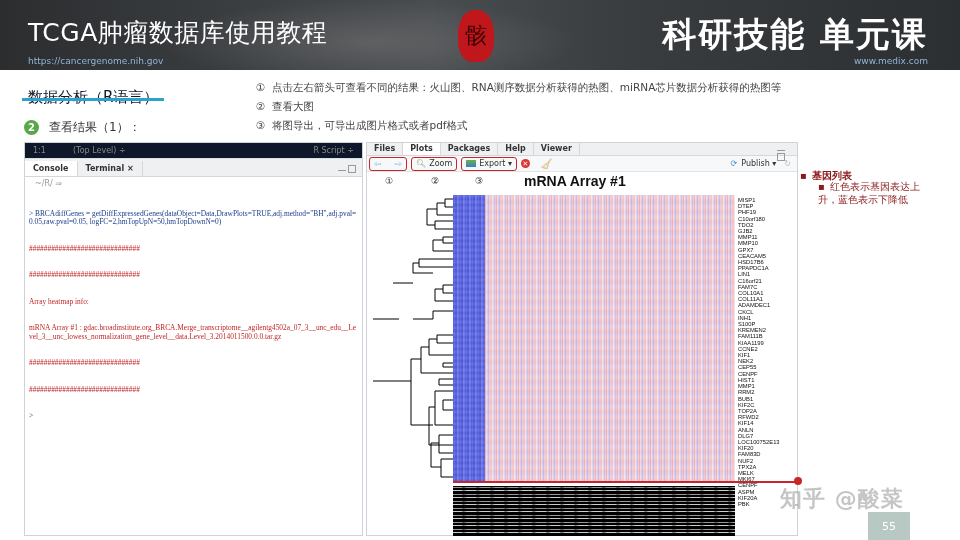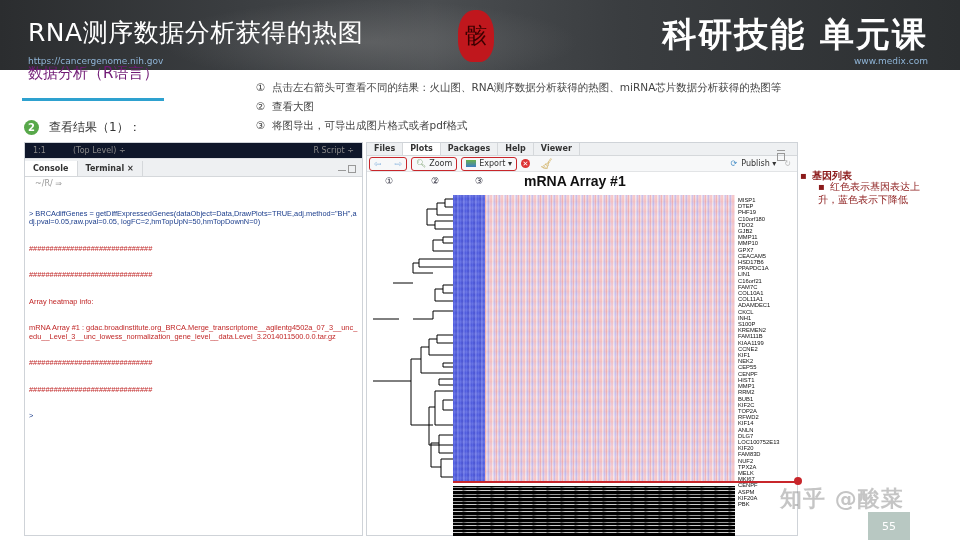--- a/index.html
+++ b/index.html
@@ -9,41 +9,41 @@
 
 .banner{position:absolute;left:0;top:0;width:960px;height:70px;background:linear-gradient(90deg,#2b2d2f 0%,#3b3e41 25%,#4a4d50 45%,#3a3d40 65%,#2c2f31 100%);overflow:hidden;}
 .banner .glow{position:absolute;left:160px;top:0;width:420px;height:70px;background:radial-gradient(ellipse at 50% 60%,rgba(140,140,140,.35),rgba(0,0,0,0) 70%);}
 .banner .title-left{position:absolute;left:28px;top:16px;color:#fff;font-size:25px;font-weight:normal;letter-spacing:0.5px;}
 .banner .url-left{position:absolute;left:28px;top:56px;color:#8fb4d6;font-size:9px;}
 .banner .title-right{position:absolute;right:32px;top:12px;color:#fff;font-size:34px;font-weight:bold;letter-spacing:2px;}
 .banner .url-right{position:absolute;right:32px;top:56px;color:#8fb4d6;font-size:9px;}
 .seal{position:absolute;left:458px;top:10px;width:36px;height:52px;background:#c0171d;border-radius:45% 45% 40% 40%;display:flex;align-items:center;justify-content:center;color:#3a0000;font-size:22px;font-family:"DejaVu Serif",serif;}
 
 
-.section-title{position:absolute;left:28px;top:64px;font-size:15px;color:#701a75;}
+.section-title{position:absolute;left:28px;top:88px;font-size:15px;color:#0f172a;}
 .section-underline{position:absolute;left:22px;top:98px;width:142px;height:3px;background:#2ea1cf;}
 .step{position:absolute;left:24px;top:119px;display:flex;align-items:center;font-size:12px;color:#333;}
 .step .num{width:15px;height:15px;border-radius:50%;background:#58a84a;color:#fff;font-size:10px;font-weight:bold;display:flex;align-items:center;justify-content:center;margin-right:10px;}
 
 
 .notes{position:absolute;left:256px;top:78px;font-size:10.5px;color:#444;line-height:19px;}
 .notes div span.mark{display:inline-block;width:16px;}
 
 
 .rpanel{position:absolute;left:24px;top:142px;width:339px;height:394px;border:1px solid #cfd3d8;background:#fff;}
 .src-bar{height:16px;background:#0f172a;border-bottom:1px solid #dde0e3;font-size:8px;color:#888;display:flex;align-items:center;padding:0 8px;}
 .src-bar .sp{flex:1;}
 .tabs{height:18px;background:#eef0f2;border-bottom:1px solid #d5d8db;display:flex;align-items:flex-end;font-size:8px;}
 .tab{padding:3px 8px;color:#333;font-weight:bold;border-right:1px solid #d5d8db;}
 .tab.active{background:#fff;}
 .tabs .winbtns{margin-left:auto;margin-right:6px;margin-bottom:3px;display:flex;gap:2px;}
 .winbtns i{display:block;width:8px;height:8px;border:1px solid #999;}
 .winbtns i.min{height:3px;margin-top:5px;border-width:1px 0 0 0;}
 .wd{height:13px;font-size:8px;color:#999;padding-left:10px;line-height:13px;}
-.console{font-family:Liberation Sans, sans-serif;font-size:7.4px;line-height:8.8px;padding:2px 4px 0 4px;white-space:pre-wrap;word-break:break-all;}
+.console{font-family:Liberation Serif, serif;font-size:7.4px;line-height:8.8px;padding:2px 4px 0 4px;white-space:pre-wrap;word-break:break-all;}
 .console .cmd{color:#1b3d8c;}
 .console .hash{color:#c02626;}
 .console .info{color:#c02626;}
 .console .prompt{color:#1b3d8c;}
 
 
 .ppanel{position:absolute;left:366px;top:142px;width:432px;height:394px;border:1px solid #cfd3d8;background:#fff;}
 .ptabs{height:13px;display:flex;font-size:8px;font-weight:bold;color:#333;background:#eef0f2;border-bottom:1px solid #d5d8db;}
 .ptabs .tab{padding:1px 7px;}
 .ptabs .winbtns{margin-left:auto;margin-right:12px;margin-top:2px;}
@@ -80,21 +80,21 @@
 .page-num{position:absolute;left:868px;top:512px;width:42px;height:28px;background:#b8c8c2;color:#fff;font-size:11px;display:flex;align-items:center;justify-content:center;}
 .watermark{position:absolute;left:780px;top:484px;font-size:22px;color:rgba(150,150,150,.55);font-weight:bold;letter-spacing:1px;}
 </style>
 </head>
 <body>
 
 <div class="slide">
 
   <div class="banner">
     <div class="glow"></div>
-    <div class="title-left">RNA测序数据分析获得的热图</div>
+    <div class="title-left">TCGA肿瘤数据库使用教程</div>
     <div class="url-left">https://cancergenome.nih.gov</div>
     <div class="seal">骸</div>
     <div class="title-right">科研技能 单元课</div>
     <div class="url-right">www.medix.com</div>
   </div>
 
   <div class="section-title">数据分析（R语言）</div>
   <div class="section-underline"></div>
   <div class="step">
     <span class="num">2</span>

